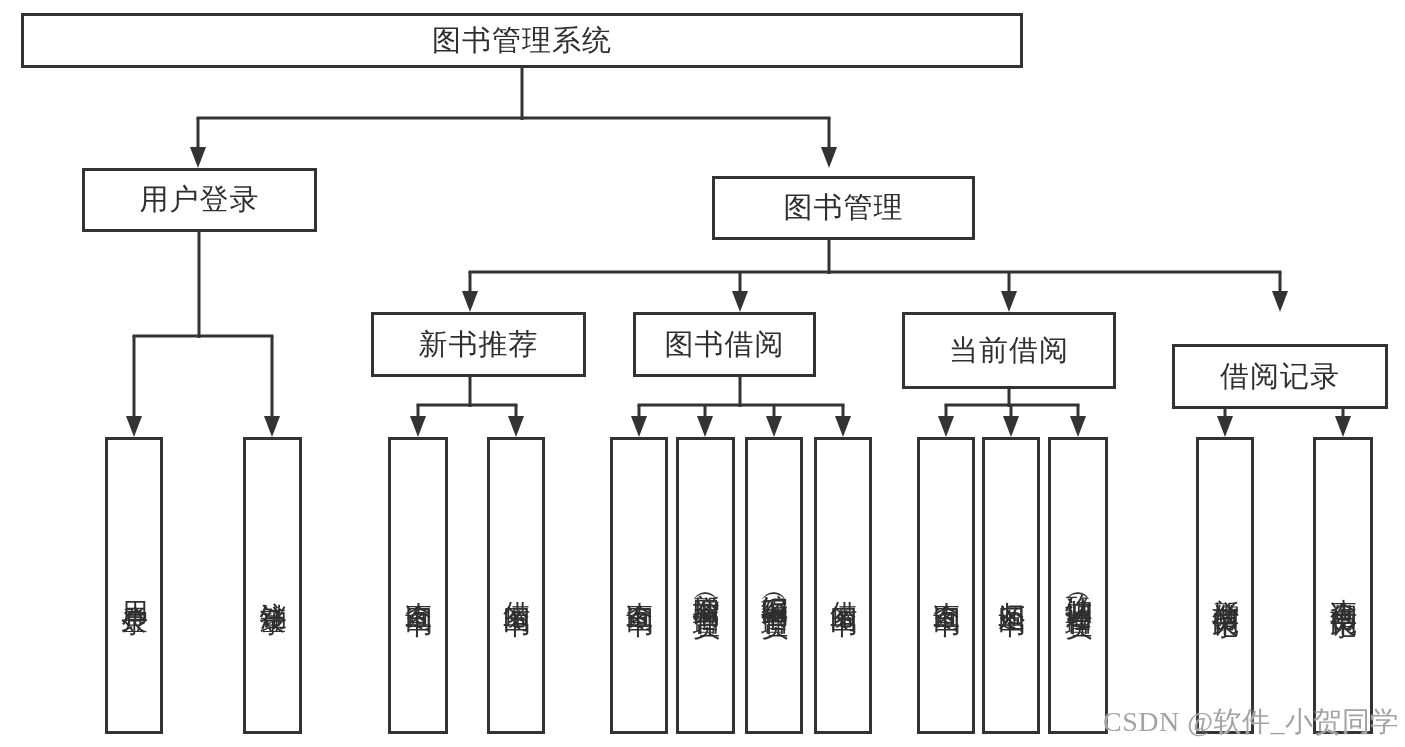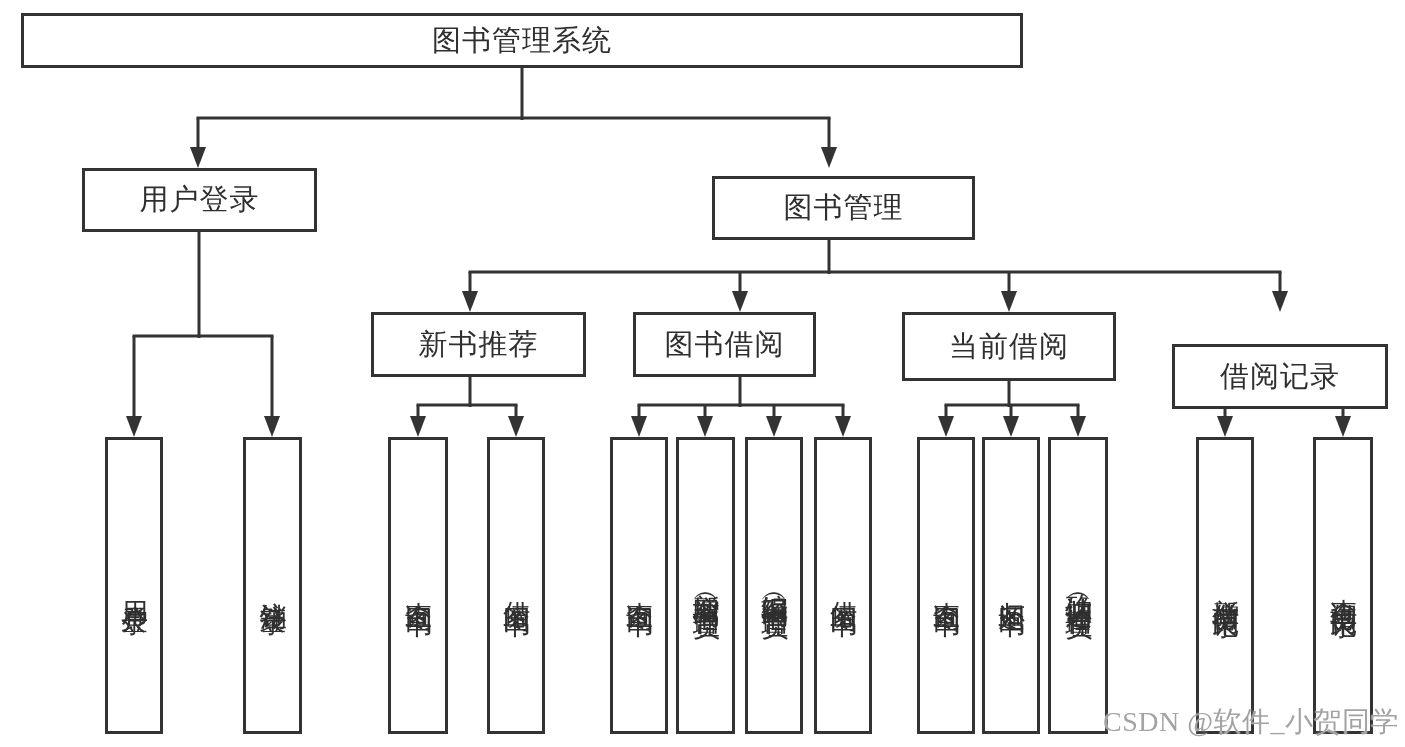--- a/index.html
+++ b/index.html
@@ -126,21 +126,21 @@
     </g>
   </svg>
 
   <div class="node" style="left:21px; top:13px; width:1002px; height:55px;">图书管理系统</div>
 
   <div class="node" style="left:82px; top:168px; width:235px; height:64px;">用户登录</div>
   <div class="node" style="left:712px; top:176px; width:263px; height:64px;">图书管理</div>
 
   <div class="node" style="left:363px; top:312px; width:215px; height:65px;margin-left:8px;">新书推荐</div>
   <div class="node" style="left:633px; top:312px; width:183px; height:65px;">图书借阅</div>
-  <div class="node" style="left:902px; top:312px; width:214px; height:69px;">当前借阅</div>
+  <div class="node" style="left:902px; top:312px; width:214px; height:77px;">当前借阅</div>
   <div class="node" style="left:1172px; top:312px; width:216px; height:65px;margin-top:32px;">借阅记录</div>
 
   <div class="node vnode" style="left:105px; top:437px; width:58px; height:297px;">用户登录</div>
   <div class="node vnode" style="left:243px; top:437px; width:59px; height:297px;">注销登录</div>
 
   <div class="node vnode" style="left:388px; top:437px; width:60px; height:297px;">查询图书</div>
   <div class="node vnode" style="left:487px; top:437px; width:58px; height:297px;">借阅图书</div>
 
   <div class="node vnode" style="left:610px; top:437px; width:58px; height:297px;">查询图书</div>
   <div class="node vnode" style="left:676px; top:437px; width:59px; height:297px;">新增图书（管理员）</div>

